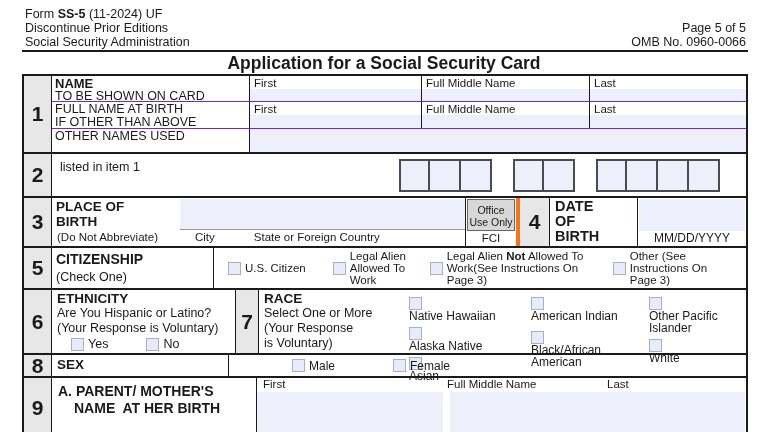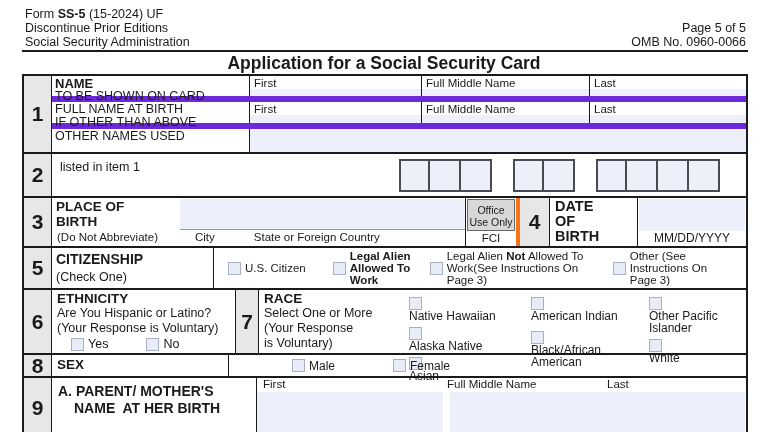--- a/index.html
+++ b/index.html
@@ -15,21 +15,21 @@
 
   
   .tbl { margin-left: 22px; width: 726px; border: 2px solid #1a1a1a; border-bottom: none; }
   .r { display: flex; border-bottom: 2px solid #1a1a1a; }
   .num { width: 28px; flex-shrink: 0; background: #e7e7e7; border-right: 1px solid #1a1a1a;
          display: flex; align-items: center; justify-content: center;
          font-weight: bold; font-size: 21px; }
 
   
   .i1body { flex: 1; display: flex; flex-direction: column; }
-  .sub { display: flex; border-bottom: 6px solid #6d28d9; }
+  .sub { display: flex; border-bottom: 1px solid #6d28d9; }
   .sub:last-child { border-bottom: none; }
   .sub.a { height: 26px; } .sub.b { height: 27px; } .sub.c { height: 24px; }
   .lcell { width: 198px; flex-shrink: 0; border-right: 1px solid #1a1a1a; padding: 1px 3px 0; line-height: 13px; }
   .lt { font-size: 13px; font-weight: bold; }
   .ll { font-size: 12.5px; }
   .fc { display: flex; flex-direction: column; border-right: 1px solid #1a1a1a; }
   .fc.w1 { width: 172px; } .fc.w2 { width: 168px; } .fc.w3 { flex: 1; border-right: none; }
   .flab { font-size: 11.5px; line-height: 12px; padding: 1px 0 0 4px; }
   .ffill { flex: 1; background: #edf0fa; }
   .fcfull { flex: 1; background: #edf0fa; }
@@ -63,21 +63,21 @@
 
   
   .r.r5 { height: 42px; }
   .citlab { width: 162px; flex-shrink: 0; border-right: 1px solid #1a1a1a; padding: 3px 4px 0; }
   .citlab .t { font-size: 14px; font-weight: bold; }
   .citlab .s { font-size: 12.5px; margin-top: 3px; }
   .citopts { flex: 1; display: flex; align-items: center; font-size: 11.5px; line-height: 12px; }
   .opt { display: flex; align-items: center; }
   .cb { width: 13px; height: 13px; background: #e8ecf8; border: 1px solid #a9b0c4; flex-shrink: 0; margin-right: 4px; }
   .o1 { margin-left: 14px; }
-  .o2 { margin-left: 27px; font-weight: bold; } .o2 .otext { width: 64px; }
+  .o2 { margin-left: 27px; } .o2 .otext { width: 64px; }
   .o3 { margin-left: 16px; } .o3 .otext { width: 154px; }
   .o4 { margin-left: 12px; } .o4 .otext { width: 94px; }
 
   
   .r.r67 { height: 65px; }
   .eth { width: 184px; flex-shrink: 0; border-right: 1px solid #1a1a1a; padding: 1px 0 0 5px; font-size: 12.5px; line-height: 15px; }
   .eth .t { font-size: 13.5px; font-weight: bold; }
   .ynrow { display: flex; margin: 1px 0 0 14px; align-items: center; }
   .ynrow .opt + .opt { margin-left: 38px; }
   .num7 { width: 23px; }
@@ -108,21 +108,21 @@
   .pffill { flex: 1; display: flex; }
   .pfa { width: 186px; background: #edf0fa; } .pfgap { width: 7px; } .pfb { flex: 1; background: #edf0fa; margin-right: 1px; }
 </style>
 </head>
 <body>
 
 <div class="page">
 
   <div class="header">
     <div class="hl">
-      <div><span>Form </span><b>SS-5</b><span> (15-2024) UF</span></div>
+      <div><span>Form </span><b>SS-5</b><span> (11-2024) UF</span></div>
       <div>Discontinue Prior Editions</div>
       <div>Social Security Administration</div>
     </div>
     <div class="hr">
       <div>Page 5 of 5</div>
       <div>OMB No. 0960-0066</div>
     </div>
   </div>
   <div class="hrule"></div>
   <div class="title">Application for a Social Security Card</div>

